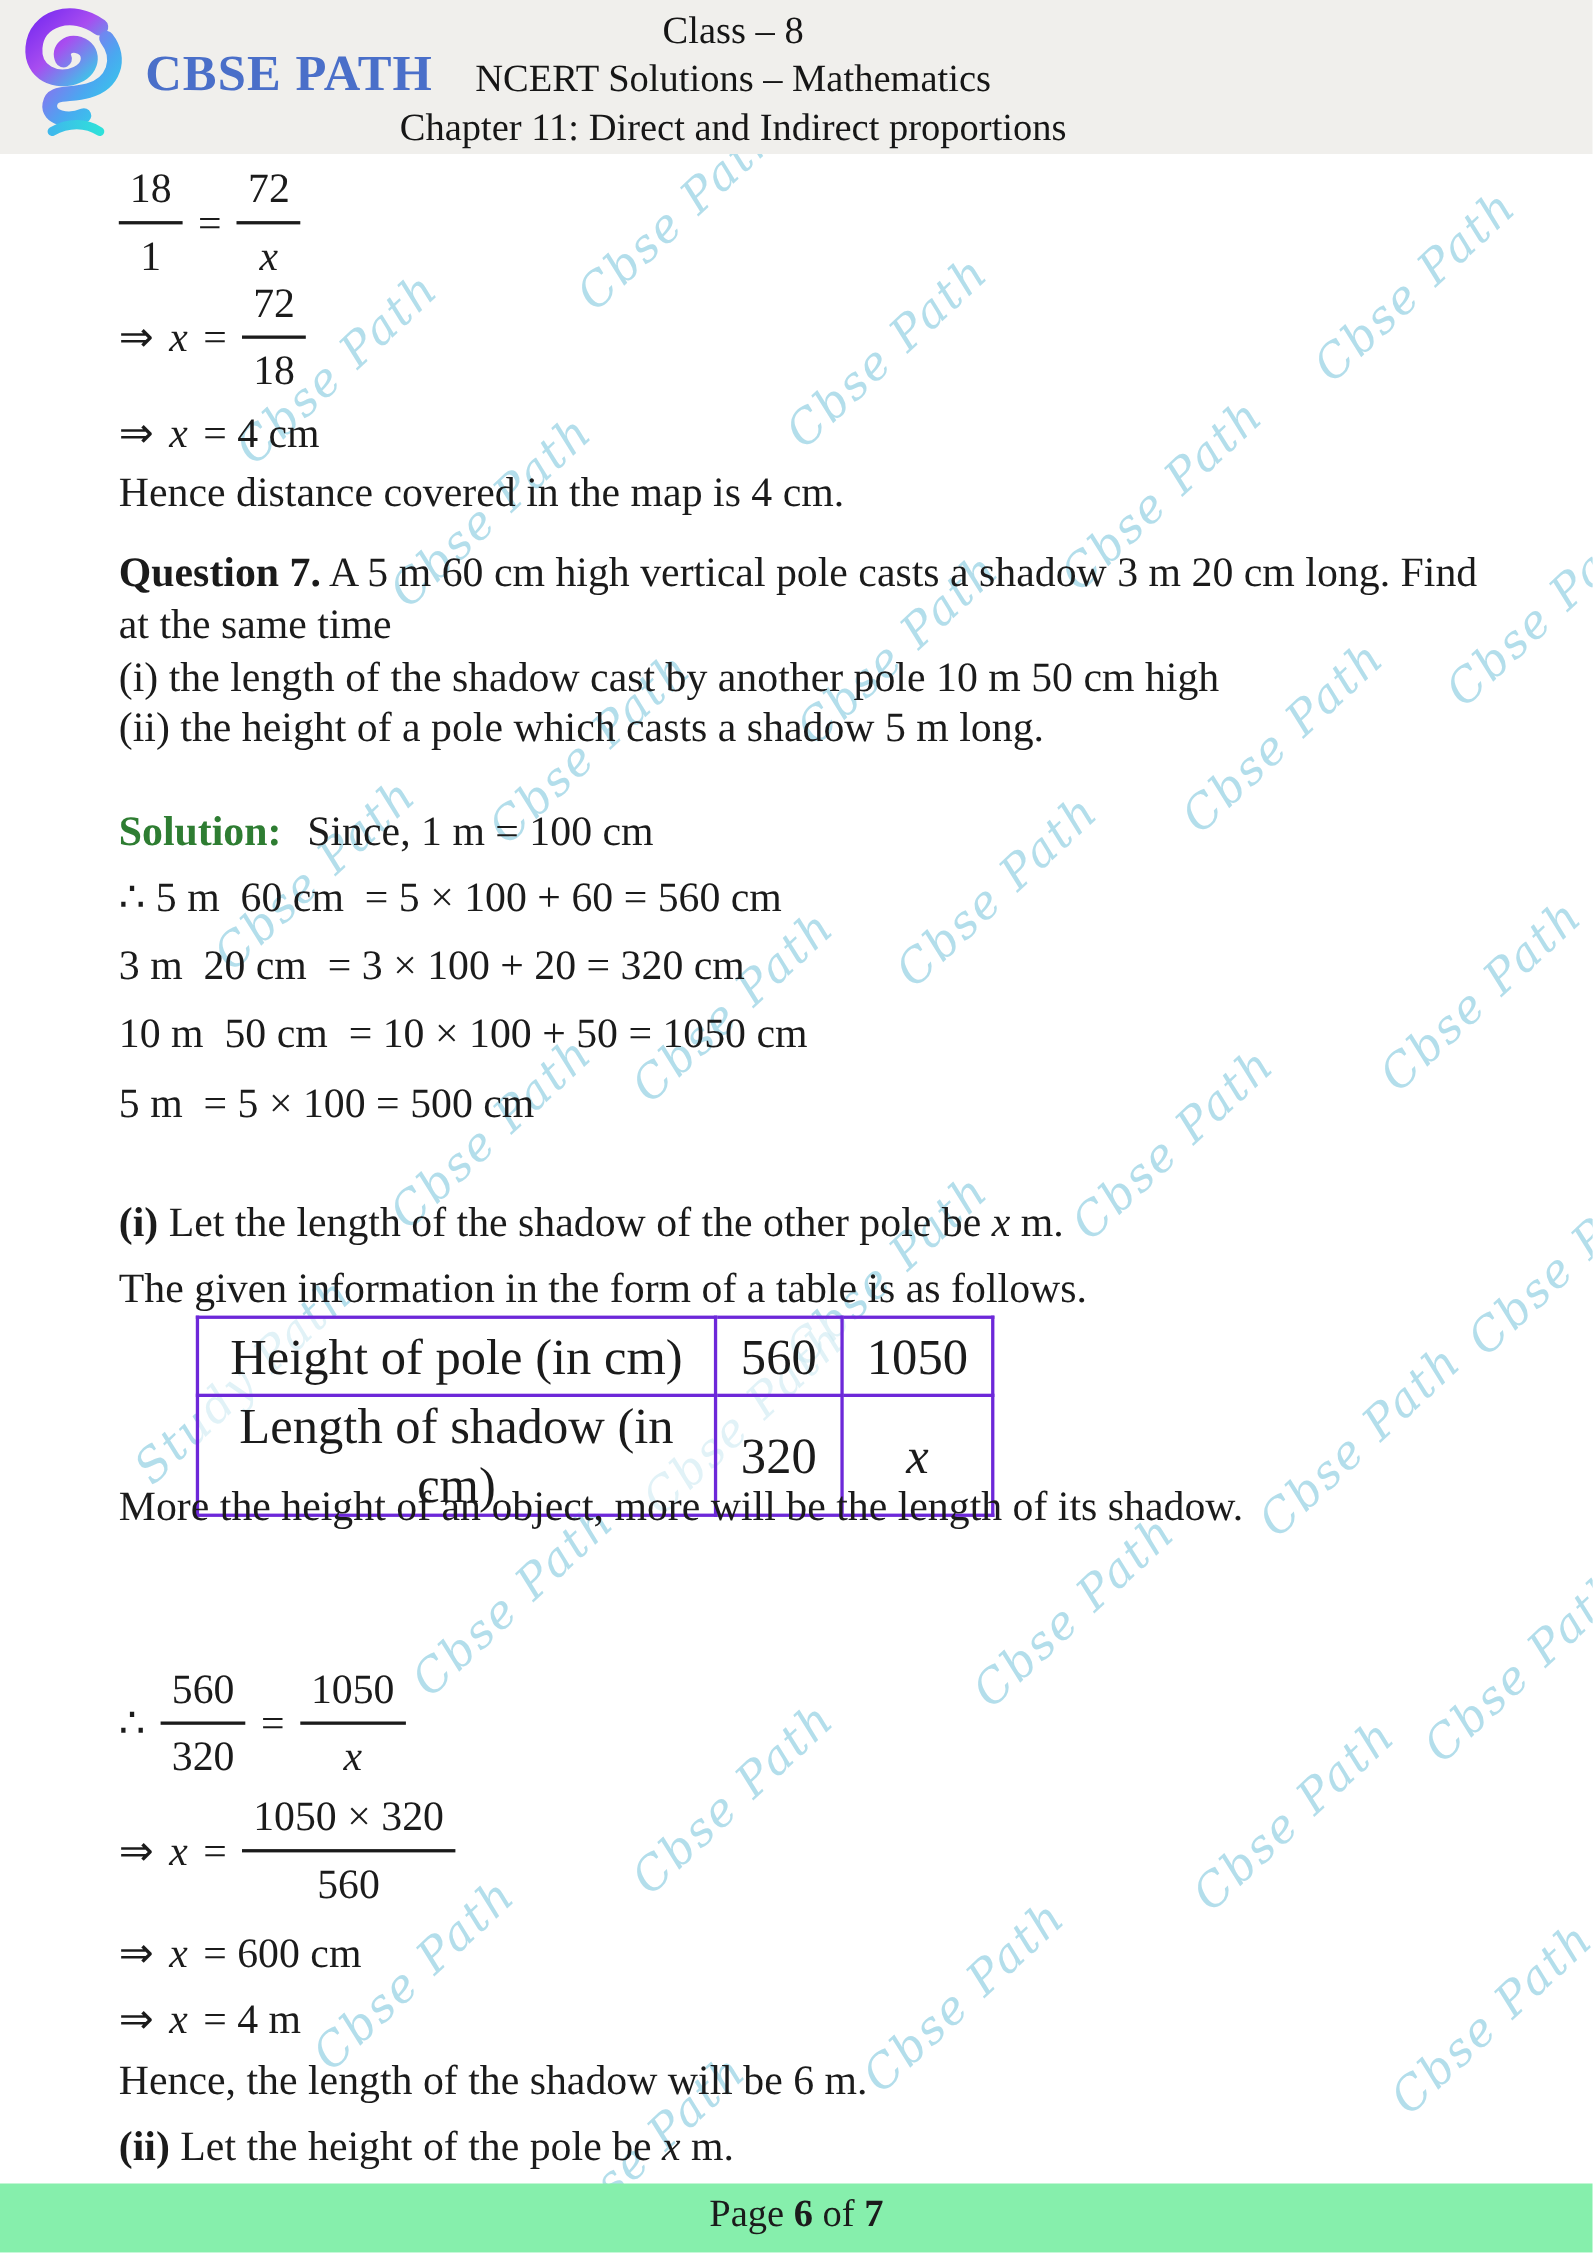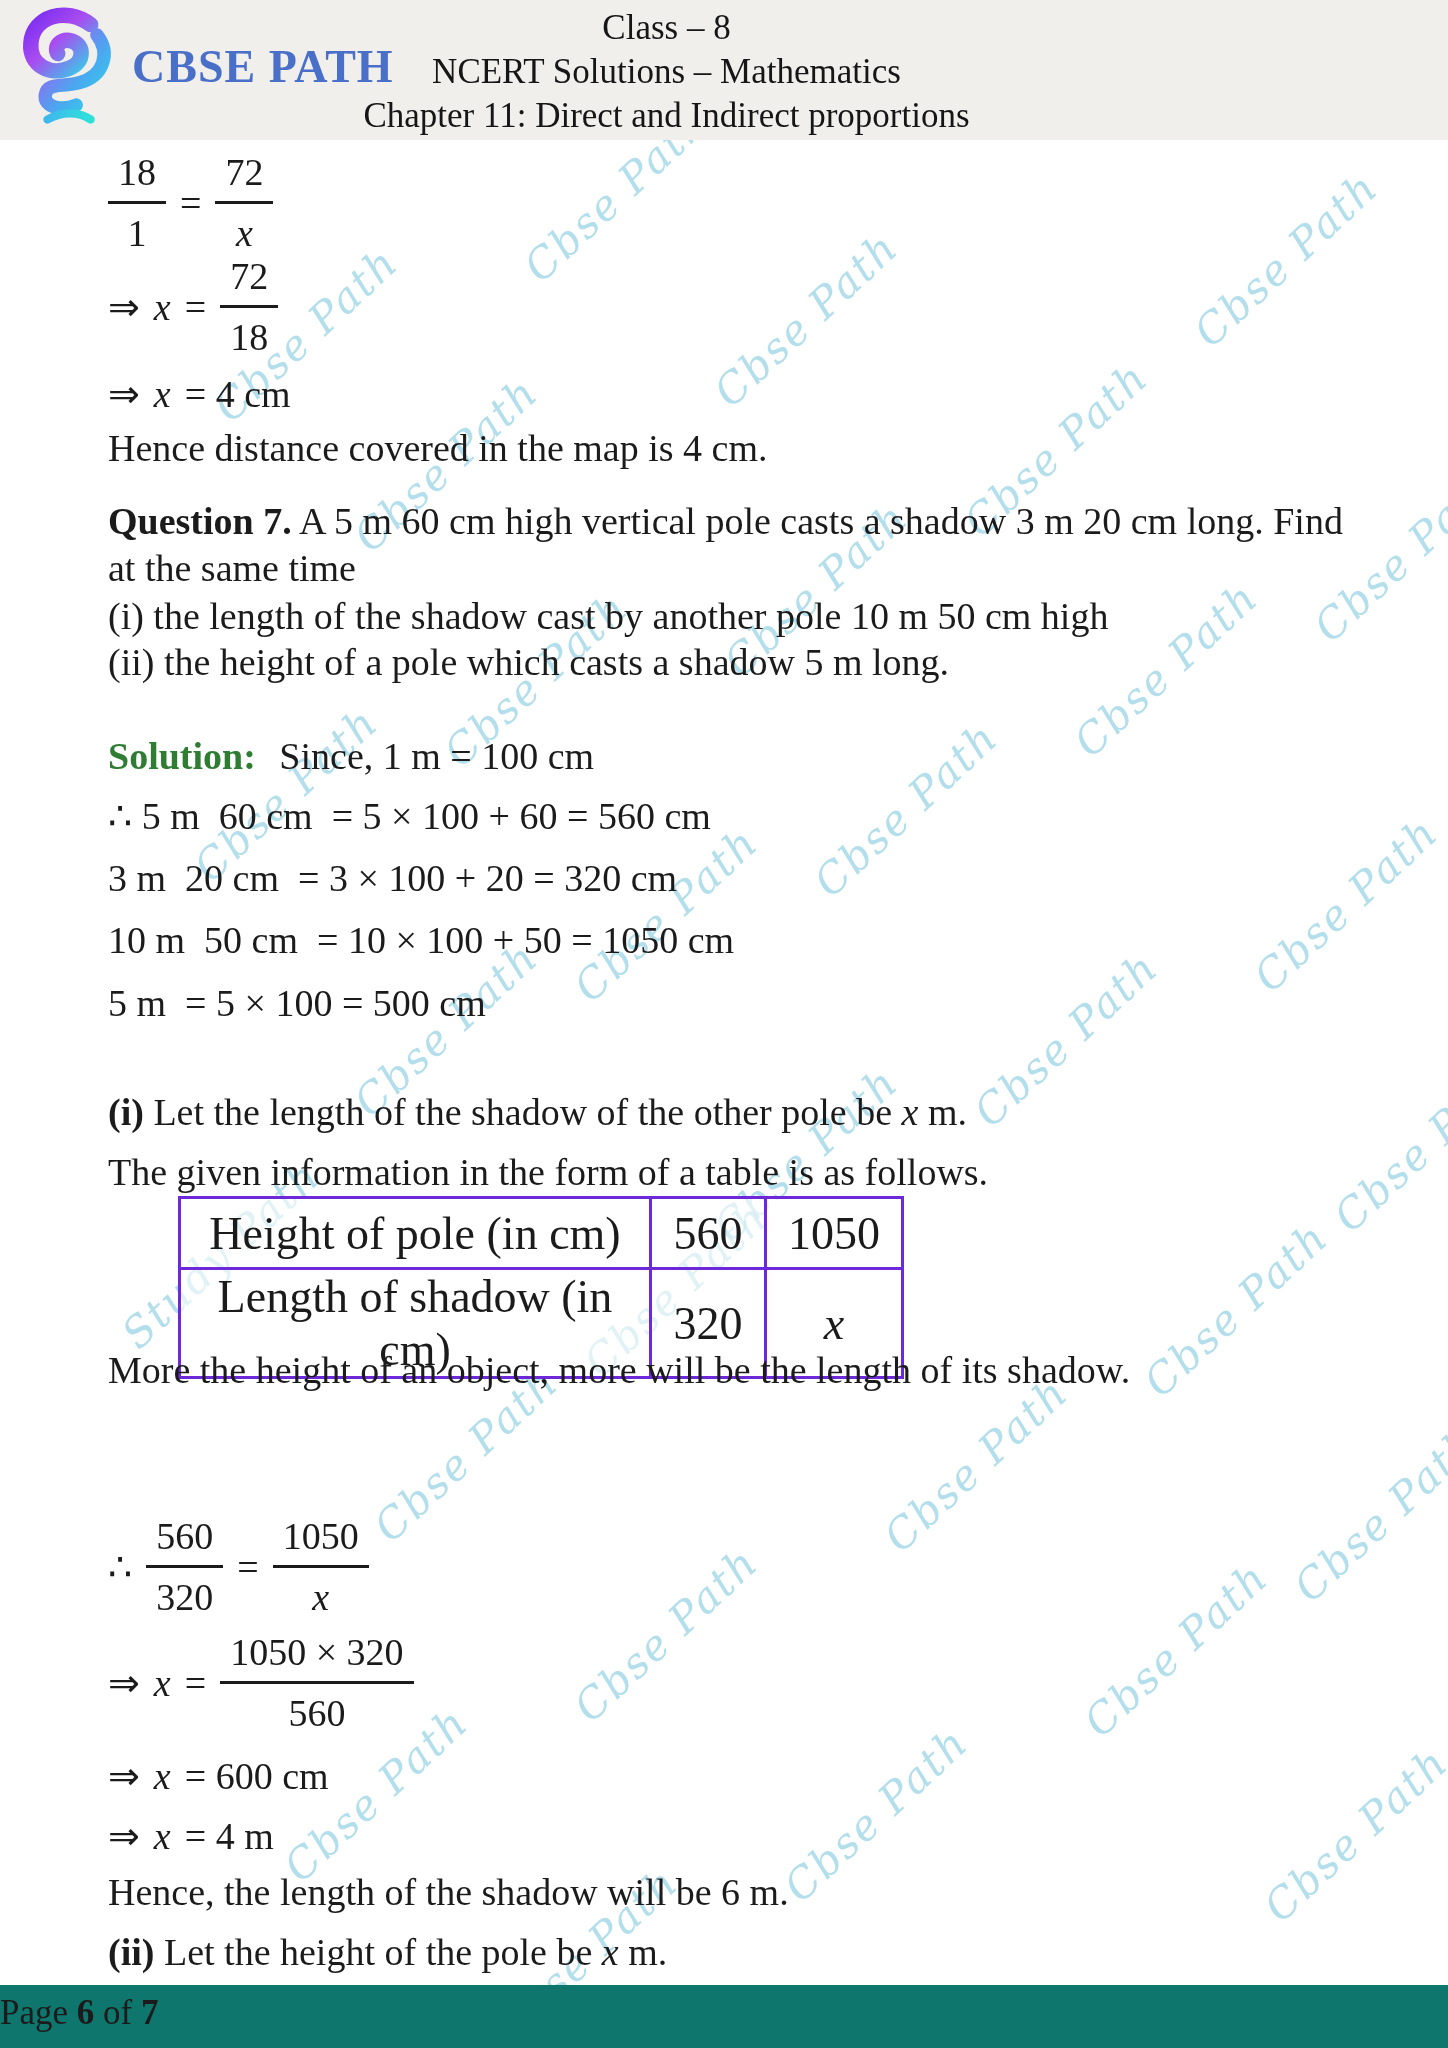--- a/index.html
+++ b/index.html
@@ -47,21 +47,21 @@
   .info-table td {
     border:3px solid #6d28d9; font-size:46px; text-align:center;
     height:68px; padding:0 8px; background:rgba(255,255,255,0.6);
   }
   .td-label { width:452px; }
   .td-v1 { width:96px; }
   .td-v2 { width:118px; }
   
   .footer {
     position:absolute; left:0; bottom:0; width:1448px; height:63px;
-    background:#0f766e; z-index:2; 
+    background:#86efac; z-index:2; text-align:center;
     font-size:35px; line-height:56px;
   }
 </style>
 </head>
 <body>
 
 <div class="page">
 
   <span class="wm" style="left:500px;top:170px">Cbse Path</span>
   <span class="wm" style="left:1170px;top:235px">Cbse Path</span>

